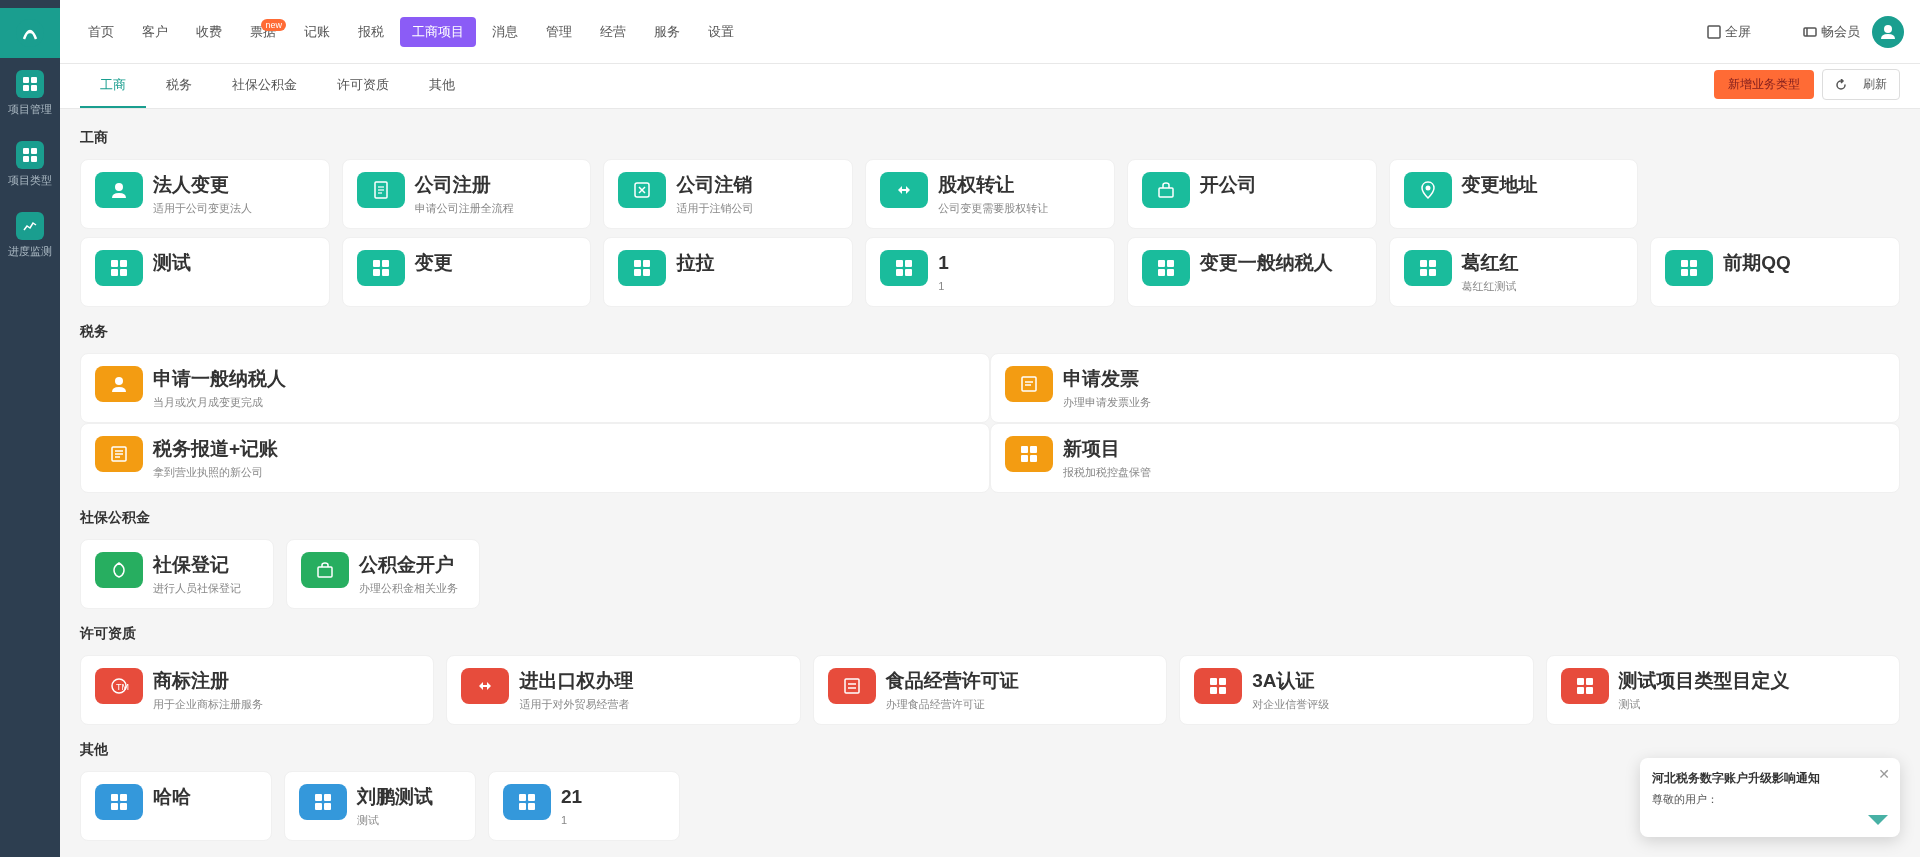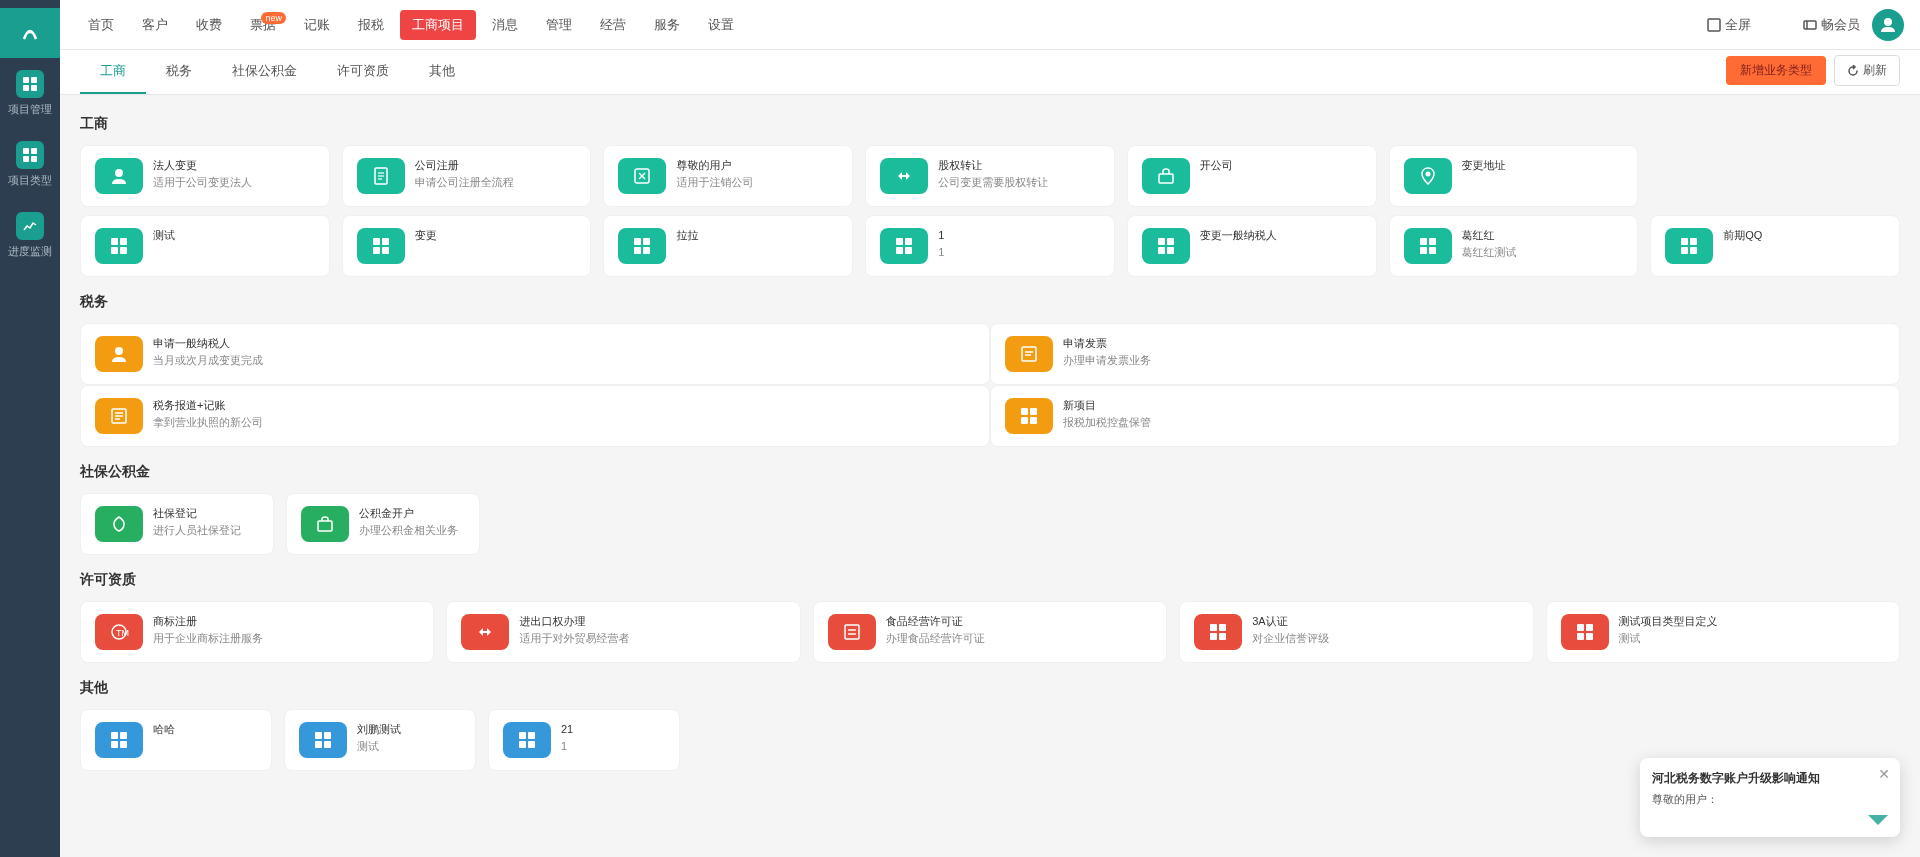--- a/index.html
+++ b/index.html
@@ -53,39 +53,39 @@
     .main-area {
       flex: 1;
       display: flex;
       flex-direction: column;
       overflow: hidden;
     }
 
     
     .topnav {
       background: white;
-      height: 50px;
+      height: 64px;
       display: flex;
       align-items: center;
       padding: 0 16px;
       border-bottom: 1px solid #e8e8e8;
       flex-shrink: 0;
       gap: 4px;
     }
     .topnav-item {
       padding: 6px 12px;
       font-size: 13px;
       color: #555;
       cursor: pointer;
       border-radius: 4px;
       white-space: nowrap;
       position: relative;
     }
     .topnav-item.active {
-      background: #ef4444;
+      background: #8b5cf6;
       color: white;
       border-radius: 4px;
     }
     .topnav-badge {
       position: absolute;
       top: 2px;
       right: 2px;
       background: #ff6b35;
       color: white;
       font-size: 9px;
@@ -178,21 +178,21 @@
     .btn-refresh {
       background: white;
       color: #555;
       border: 1px solid #ddd;
       padding: 6px 12px;
       border-radius: 4px;
       font-size: 12px;
       cursor: pointer;
       display: flex;
       align-items: center;
-      gap: 4px;
+      gap: 16px;
     }
 
     
     .main-body {
       padding: 16px 20px;
     }
 
     .section-title {
       font-size: 14px;
       font-weight: 600;
@@ -255,22 +255,22 @@
       flex-shrink: 0;
     }
     .card-icon.teal { background: #1abc9c; }
     .card-icon.orange { background: #f39c12; }
     .card-icon.red { background: #e74c3c; }
     .card-icon.green { background: #27ae60; }
     .card-icon.blue { background: #3498db; }
 
     .card-text { flex: 1; min-width: 0; }
     .card-name {
-      font-size: 11px;
-      font-weight: 400;
+      font-size: 19px;
+      font-weight: 700;
       color: #333;
       line-height: 1.4;
     }
     .card-desc {
       font-size: 11px;
       color: #888;
       margin-top: 2px;
       line-height: 1.4;
     }
 
@@ -456,21 +456,21 @@
           </div>
           <div class="service-card">
             <div class="card-icon teal">
               <svg width="20" height="20" viewBox="0 0 20 20" fill="white">
                   <rect x="3" y="3" width="14" height="14" rx="2" fill="none" stroke="white" stroke-width="1.5"></rect>
                   <line x1="7" y1="7" x2="13" y2="13" stroke="white" stroke-width="1.5"></line>
                   <line x1="13" y1="7" x2="7" y2="13" stroke="white" stroke-width="1.5"></line>
                 </svg>
             </div>
             <div class="card-text">
-              <div class="card-name">尊敬的用户</div>
+              <div class="card-name">公司注销</div>
               <div class="card-desc">适用于注销公司</div>
             </div>
           </div>
           <div class="service-card">
             <div class="card-icon teal">
               <svg width="20" height="20" viewBox="0 0 20 20" fill="white">
                   <path d="M4 10 L8 6 L8 9 L12 9 L12 6 L16 10 L12 14 L12 11 L8 11 L8 14 Z" fill="white"></path>
                 </svg>
             </div>
             <div class="card-text">

